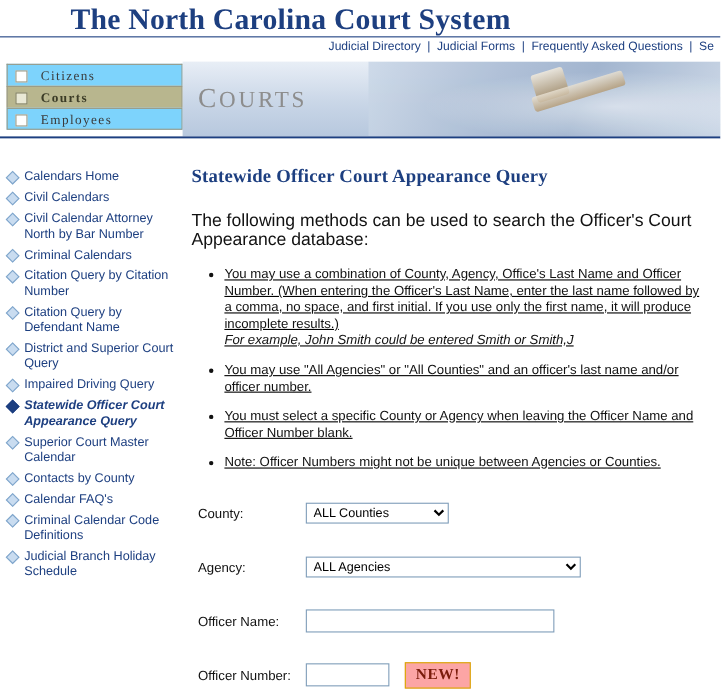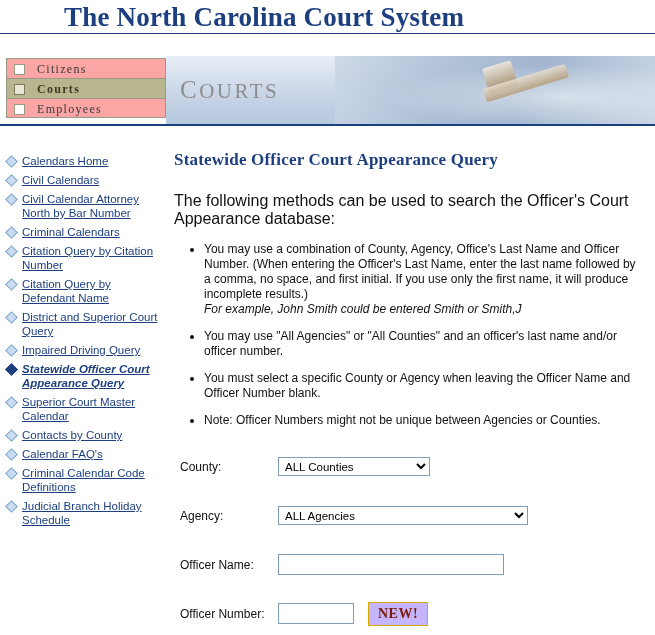--- a/index.html
+++ b/index.html
@@ -96,21 +96,21 @@
     left: 6px;
     top: 2px;
     width: 160px;
   }
   .tab {
     position: relative;
     height: 20px;
     line-height: 20px;
     border: 1px solid #9a9a86;
     border-bottom: none;
-    background: #fca5a5;
+    background: #7dd3fc;
     font-family: "Liberation Serif", serif;
     font-size: 12px;
     letter-spacing: 1.3px;
     color: #3a3a3a;
     padding-left: 30px;
     box-sizing: border-box;
   }
   .tab:last-child { border-bottom: 1px solid #9a9a86; }
   .tab .tab-square {
     position: absolute;
@@ -210,21 +210,20 @@
     box-sizing: border-box;
   }
   .nav-item {
     position: relative;
     padding: 0 4px 0 22px;
     margin-bottom: 5px;
     font-size: 11.5px;
     line-height: 14px;
     color: #1d3f80;
     cursor: pointer;
-    text-decoration: underline;
   }
   .nav-item .bullet {
     position: absolute;
     left: 7px;
     top: 3px;
     width: 7px;
     height: 7px;
     background: #c9dcf0;
     border: 1px solid #7fa5cb;
     transform: rotate(45deg);
@@ -257,20 +256,21 @@
   }
   .intro {
     margin: 0 0 14px 0;
     font-size: 16px;
     color: #111;
   }
   ul.bullets {
     margin: 0 0 5px 0;
     padding-left: 30px;
     list-style: disc;
+    text-decoration: underline;
   }
   ul.bullets li {
     margin-bottom: 12px;
     font-size: 12px;
     line-height: 15px;
     color: #111;
   }
   ul.bullets li .italic {
     font-style: italic;
     display: block;
@@ -297,36 +297,36 @@
   }
   select.form-select {
     font-family: "Liberation Sans", sans-serif;
     font-size: 11.5px;
     height: 19px;
     padding: 1px 2px;
     border: 1px solid #7f9db9;
     background: #ffffff;
     color: #000;
   }
-  select.county { width: 152px; }
+  select.county { width: 130px; }
   select.agency { width: 250px; }
   input.form-input {
     font-family: "Liberation Sans", sans-serif;
     font-size: 12px;
     height: 17px;
     border: 1px solid #7f9db9;
     background: #ffffff;
     padding: 1px 2px;
     color: #000;
   }
   input.officer-name { width: 220px; }
   input.officer-number { width: 70px; }
   .new-badge {
     margin-left: 14px;
-    background: #c4b5fd;
+    background: #fca5a5;
     color: #7a1b0b;
     font-family: "Liberation Serif", serif;
     font-weight: bold;
     font-size: 14px;
     letter-spacing: 0.5px;
     padding: 3px 9px;
     border: 1px solid #d9a900;
   }
   .buttons {
     padding-left: 36px;
@@ -347,20 +347,23 @@
 
 <div class="page">
 
   <div class="header">
     <div class="header-left-block"></div>
     <div class="site-title">
       <span>The</span>
       <span>North Carolina Court System</span>
     </div>
     <div class="header-rule"></div>
+    <div class="top-nav">
+      <a href="#">Judicial Directory</a><span class="sep">|</span><a href="#">Judicial Forms</a><span class="sep">|</span><a href="#">Frequently Asked Questions</a><span class="sep">|</span><a href="#">Se</a>
+    </div>
   </div>
 
   <div class="banner">
     <div class="banner-left">
       <div class="tabs">
         <div class="tab">
           <span class="tab-square"></span>
           <span>Citizens</span>
         </div>
         <div class="tab active">

